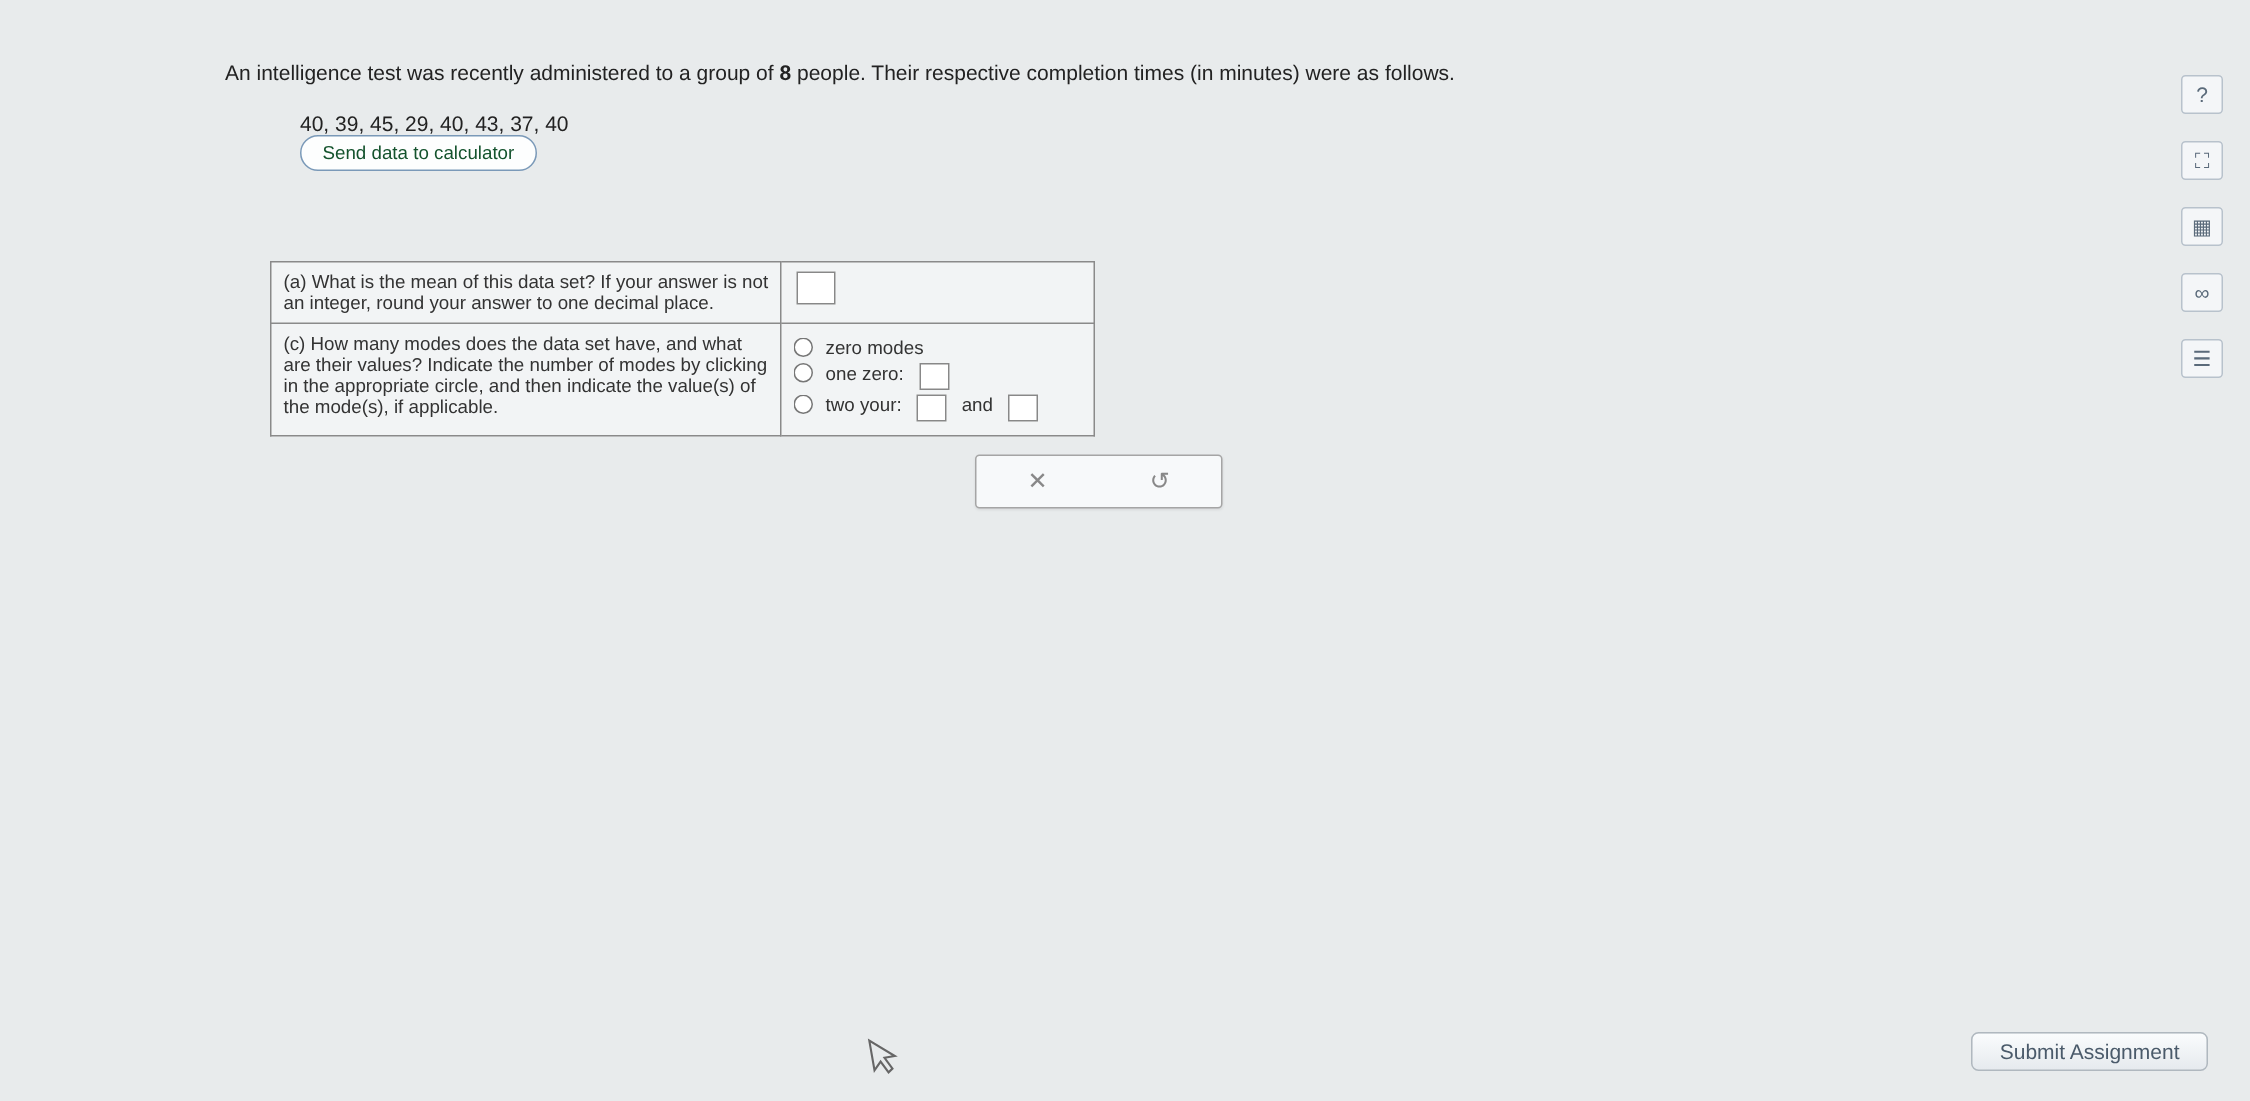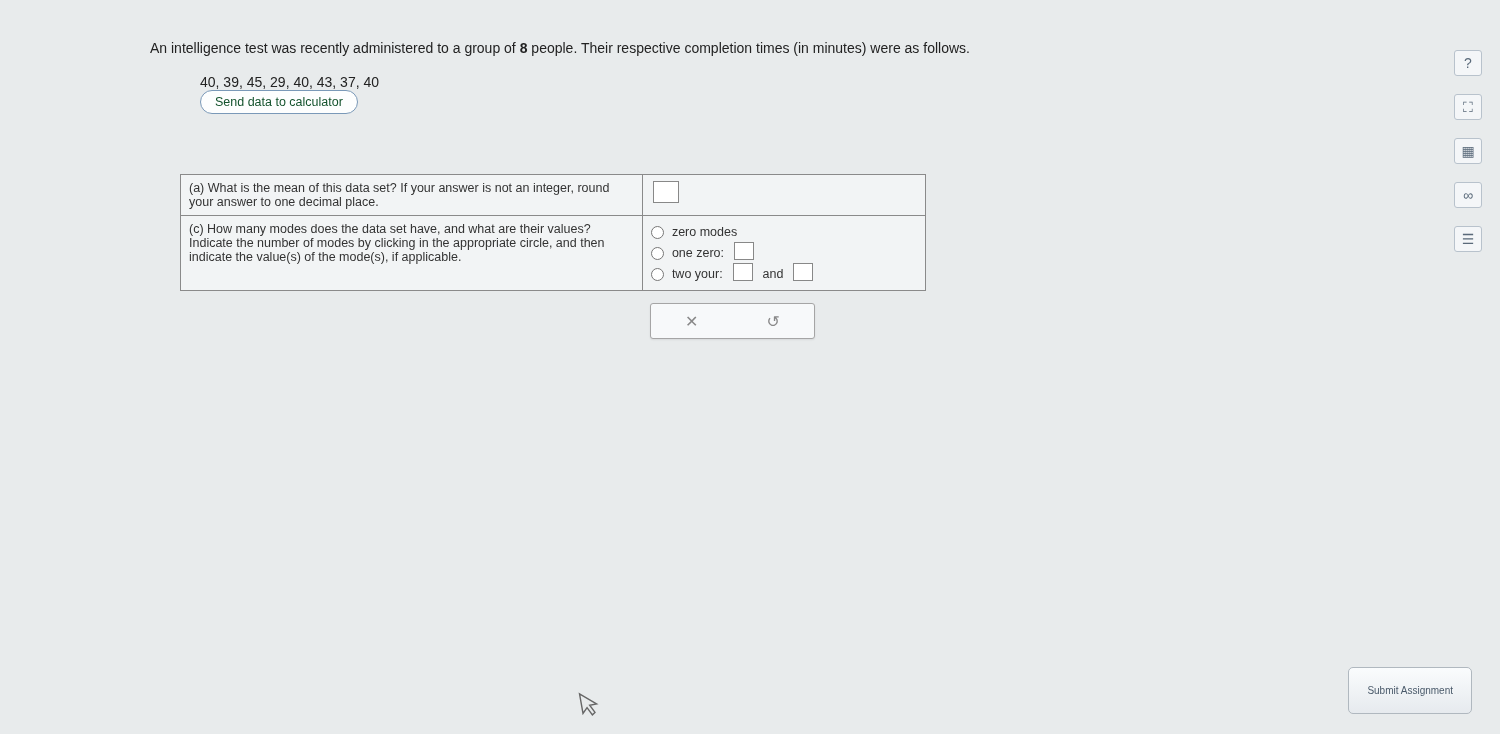--- a/index.html
+++ b/index.html
@@ -29,41 +29,41 @@
       background: #fdfefe;
       color: #14532d;
       padding: 4px 14px;
       border-radius: 12px;
       font-size: 12.5px;
       cursor: pointer;
     }
     .qtable {
       margin-top: 60px;
       border-collapse: collapse;
-      width: 746px;
+      width: 550px;
       margin-left: 30px;
       background: #f2f4f5;
     }
     .qtable td {
       border: 1px solid #8a8a8a;
       padding: 6px 8px;
       vertical-align: top;
       font-size: 12.5px;
       color: #333;
     }
     .qtable td.qtext { width: 62%; }
     .ans-input {
       width: 26px;
       height: 22px;
       border: 1px solid #888;
       background: #fff;
       margin-left: 2px;
       vertical-align: middle;
     }
-    .radio-row { display: flex; align-items: flex-end; margin: 3px 0; font-size: 12.5px; gap: 6px; }
+    .radio-row { display: flex; align-items: flex-start; margin: 3px 0; font-size: 12.5px; gap: 6px; }
     .radio-row input[type="radio"] { margin-right: 2px; }
     .radio-row .small-box {
       width: 20px; height: 18px; border: 1px solid #888; background: #fff; display: inline-block;
       margin: 0 4px;
     }
     .action-bar {
       width: 165px;
       height: 36px;
       border: 1px solid #a5a5a5;
       background: #f7f9fa;
@@ -97,23 +97,23 @@
       font-size: 14px;
       cursor: pointer;
     }
     .submit-btn {
       position: absolute;
       bottom: 20px;
       right: 28px;
       border: 1px solid #b0b8bf;
       background: linear-gradient(#fafcfd,#e6eaee);
       color: #4a5a6a;
-      padding: 17px 18px;
+      padding: 4px 18px;
       border-radius: 5px;
-      font-size: 10px;
+      font-size: 14px;
       cursor: pointer;
     }
     .cursor {
       position: absolute;
       left: 580px;
       bottom: 10px;
       font-size: 22px;
       color: #555;
       transform: rotate(-10deg);
     }

